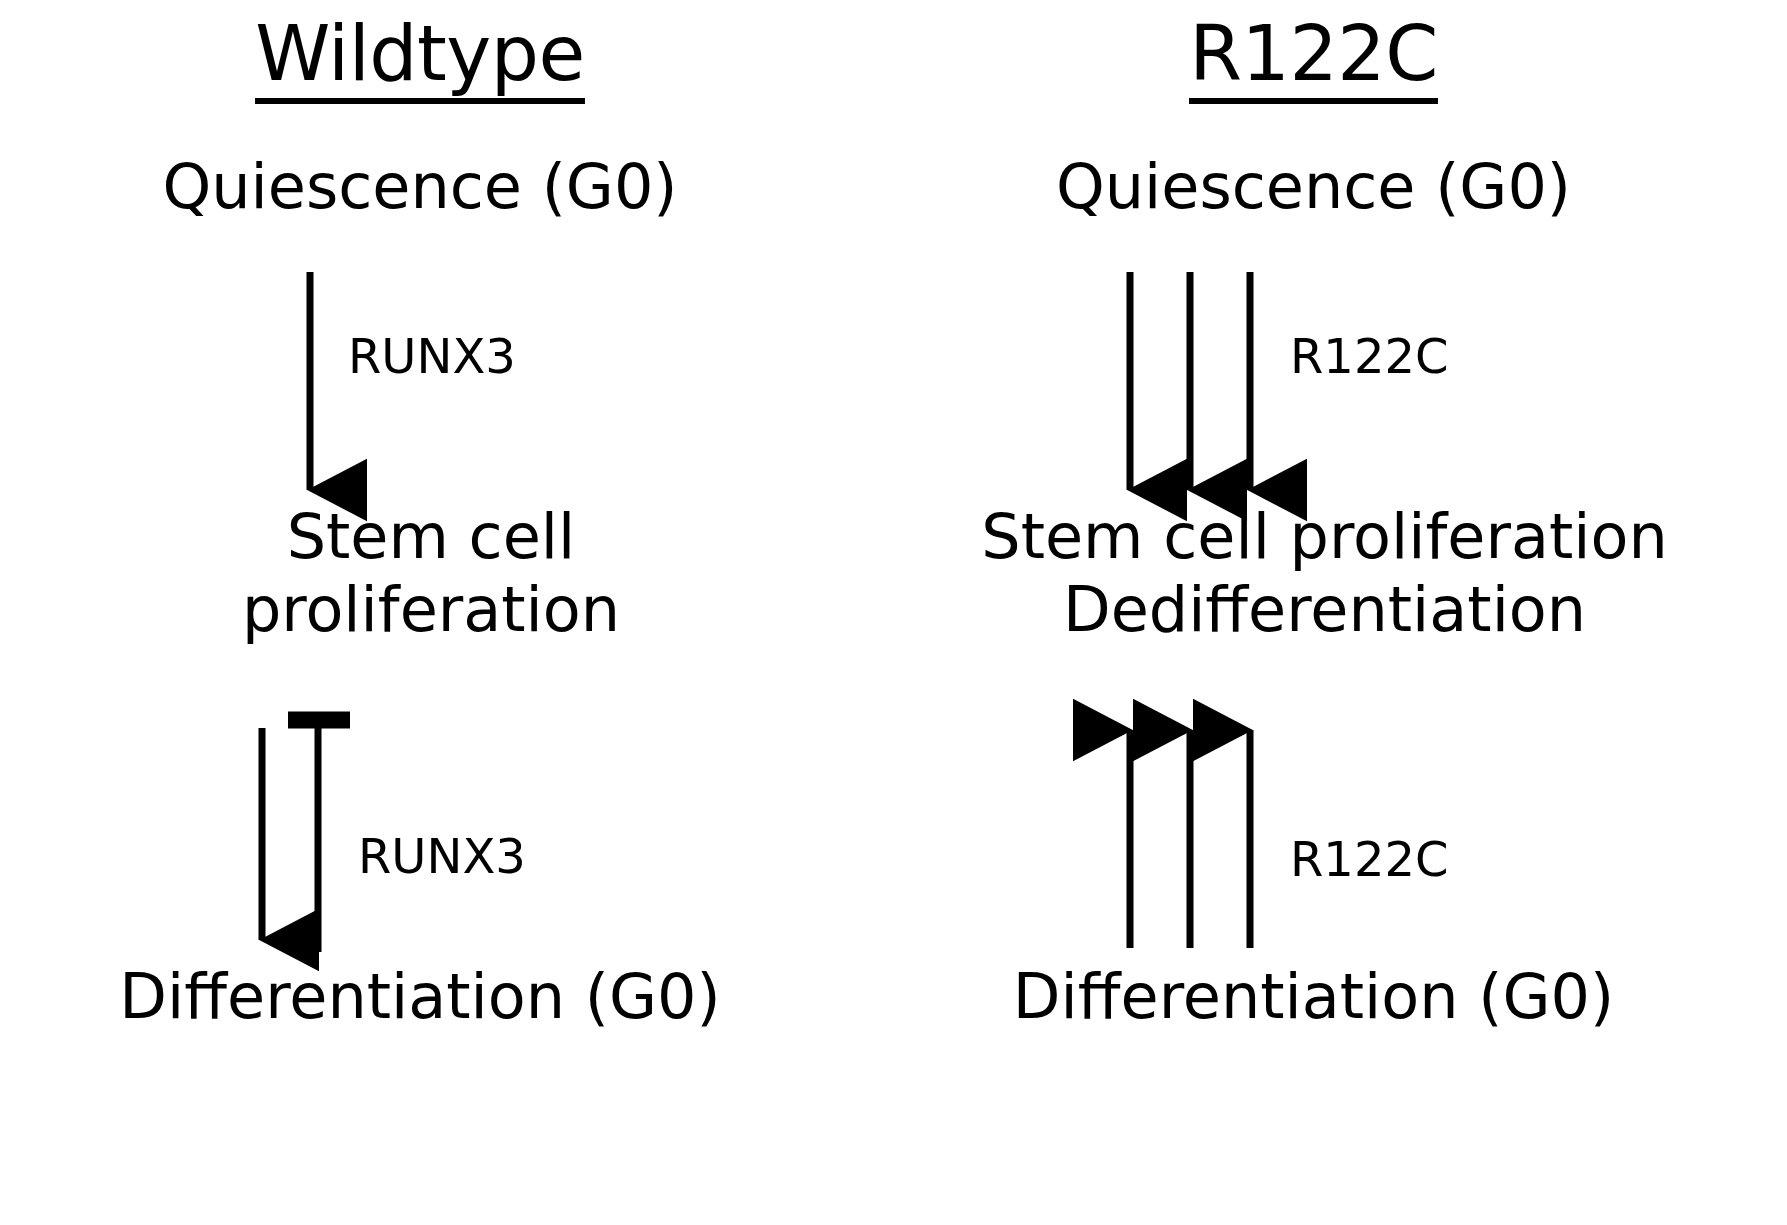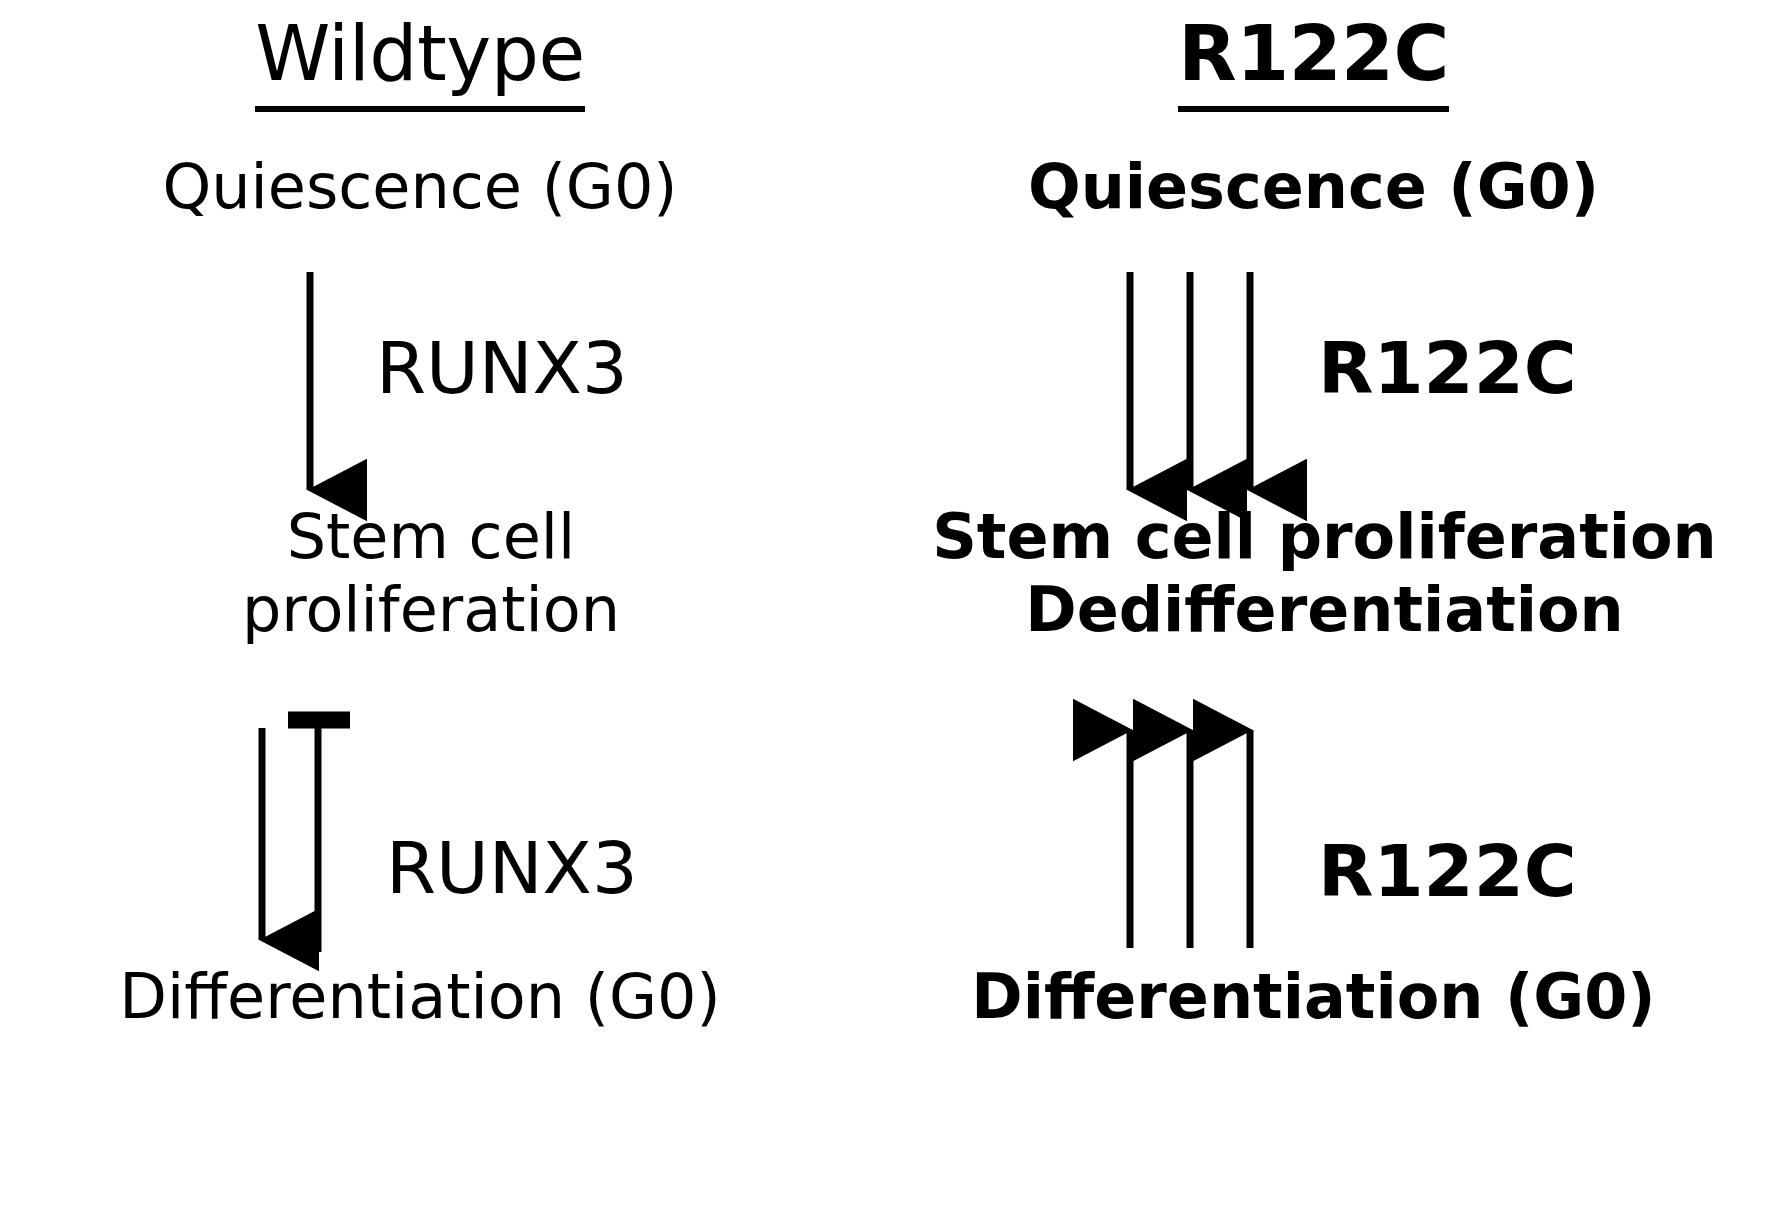--- a/index.html
+++ b/index.html
@@ -20,34 +20,33 @@
     height: 1225px;
     background: #ffffff;
   }
 
   .panel {
     position: absolute;
     top: 0;
     height: 1225px;
   }
   .panel-left  { left: 0px;   width: 840px; }
-  .panel-right { left: 840px; width: 947px; font-weight: bold; }
+  .panel-right { left: 840px; width: 947px; }
 
   .panel-title {
     position: absolute;
     width: 100%;
     text-align: center;
     font-size: 76px;
     line-height: 1;
     letter-spacing: -0.5px;
     white-space: nowrap;
   }
   .panel-title .ul {
     border-bottom: 6px solid #000;
-    padding-bottom: 8px;
   }
   .title-left  { top: 16px; }
   .title-right { top: 16px; }
 
   .node {
     position: absolute;
     width: 100%;
     text-align: center;
     font-size: 62px;
     line-height: 1.18;
@@ -66,24 +65,23 @@
   .right-bot   { top: 960px; }
 
   
   .arrow-group {
     position: absolute;
   }
   svg.arrows { display: block; overflow: visible; }
 
   .edge-label {
     position: absolute;
-    font-size: 72px;
+    font-size: 48px;
     line-height: 1;
     white-space: nowrap;
-    margin-left: 28px;
   }
 </style>
 </head>
 <body>
 
 <div id="figure">
 
   <div class="panel panel-left">
 
     <div class="panel-title title-left">

